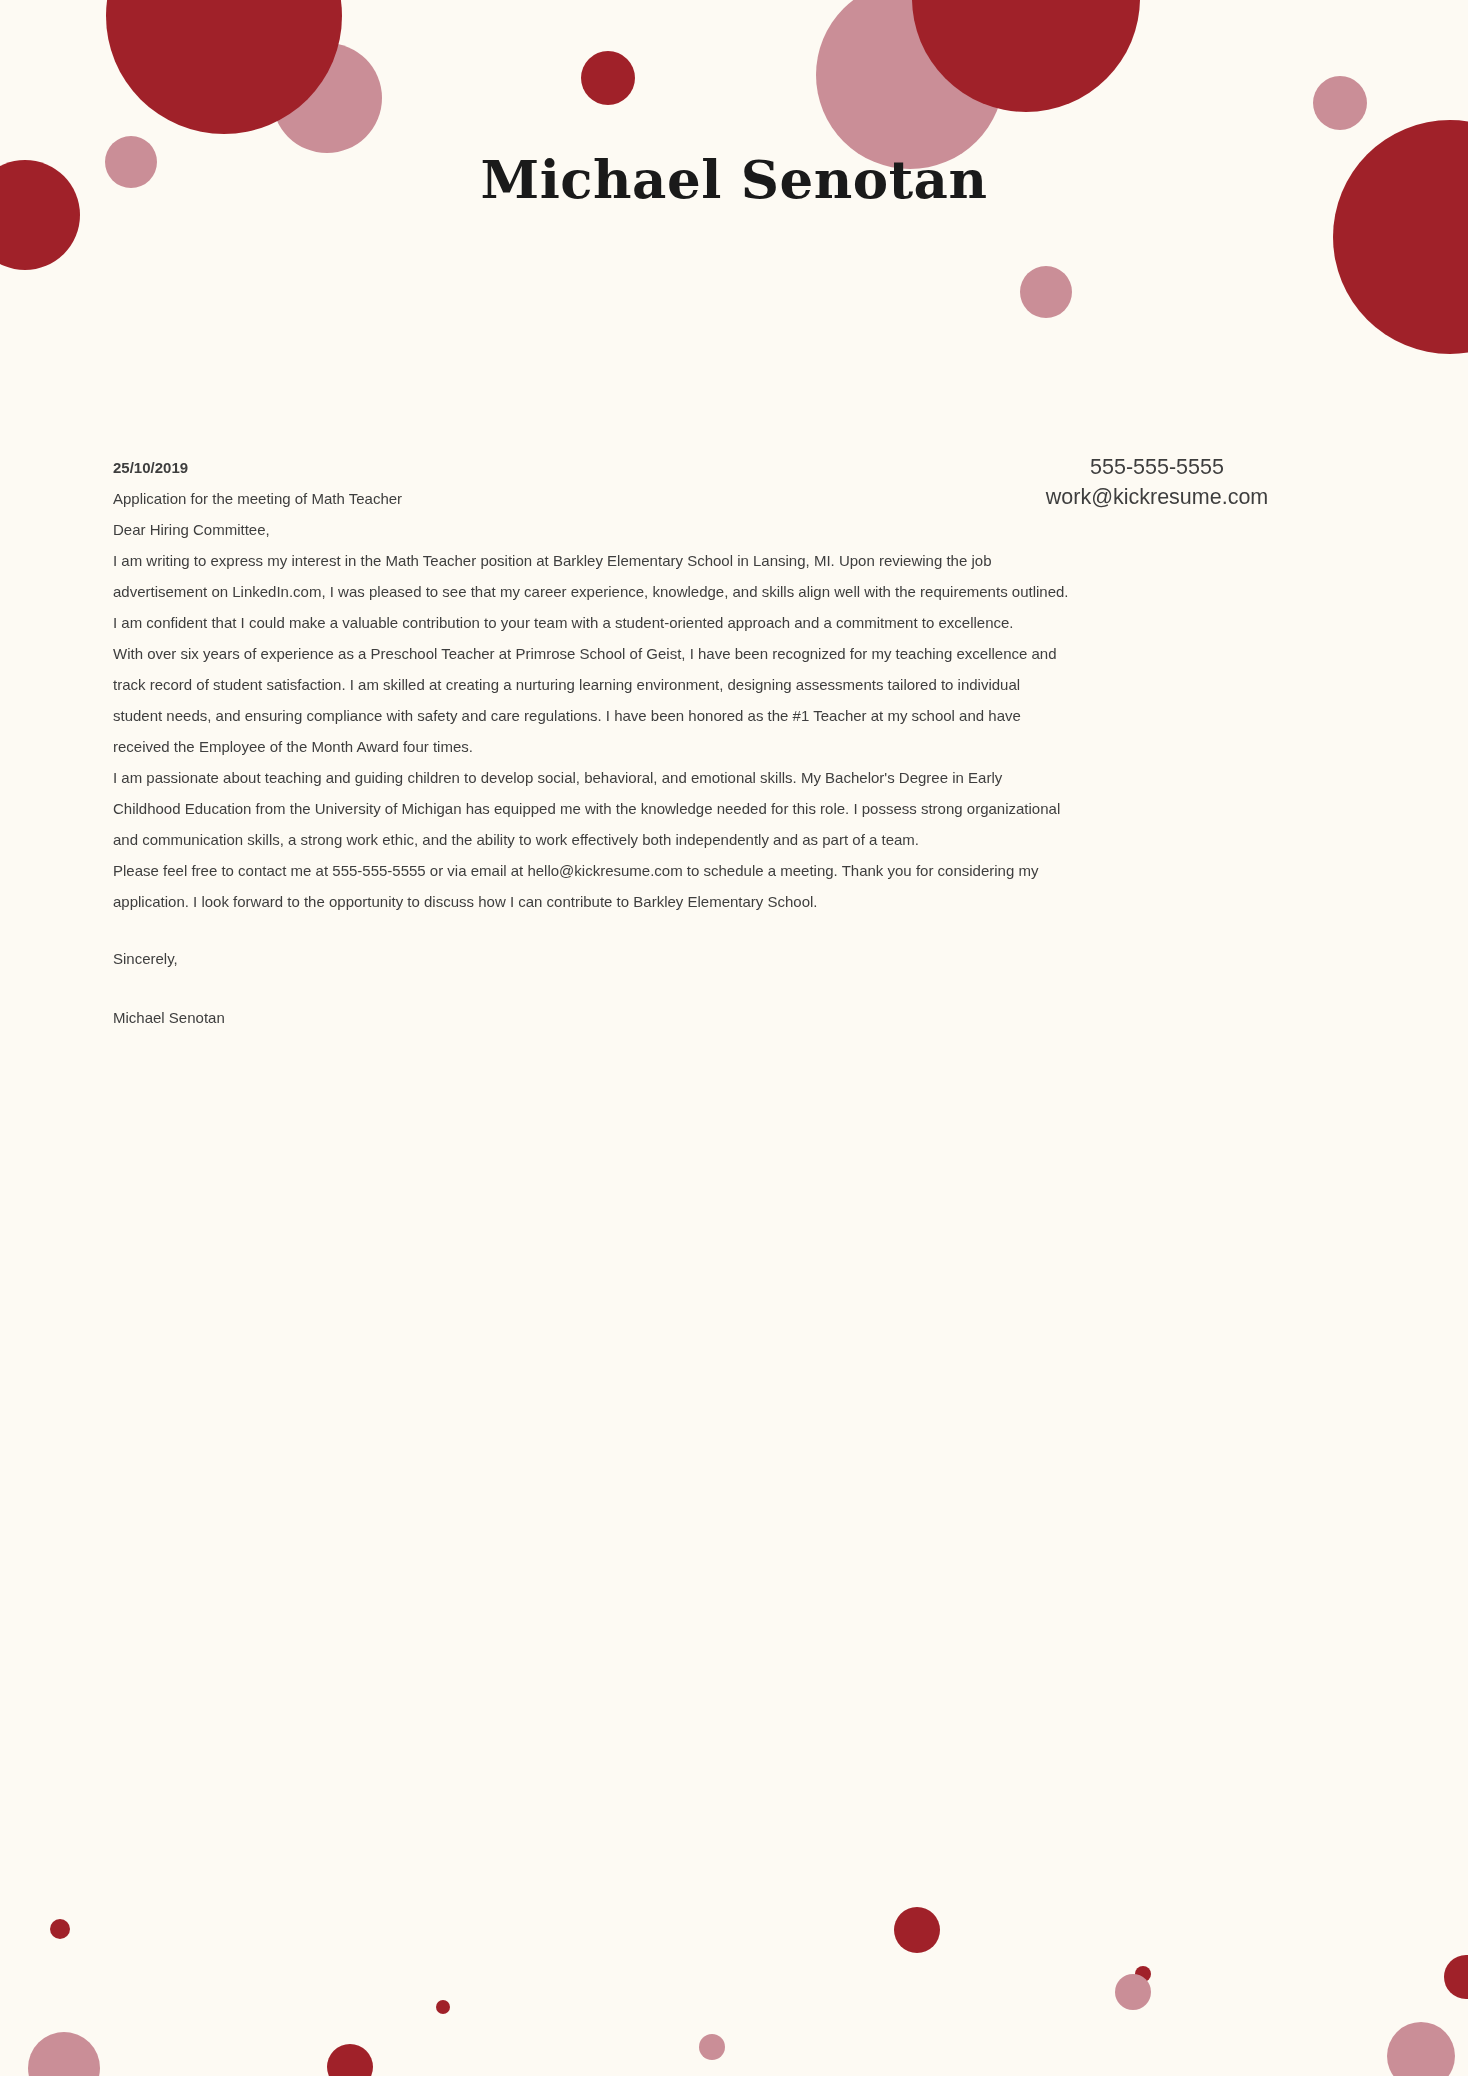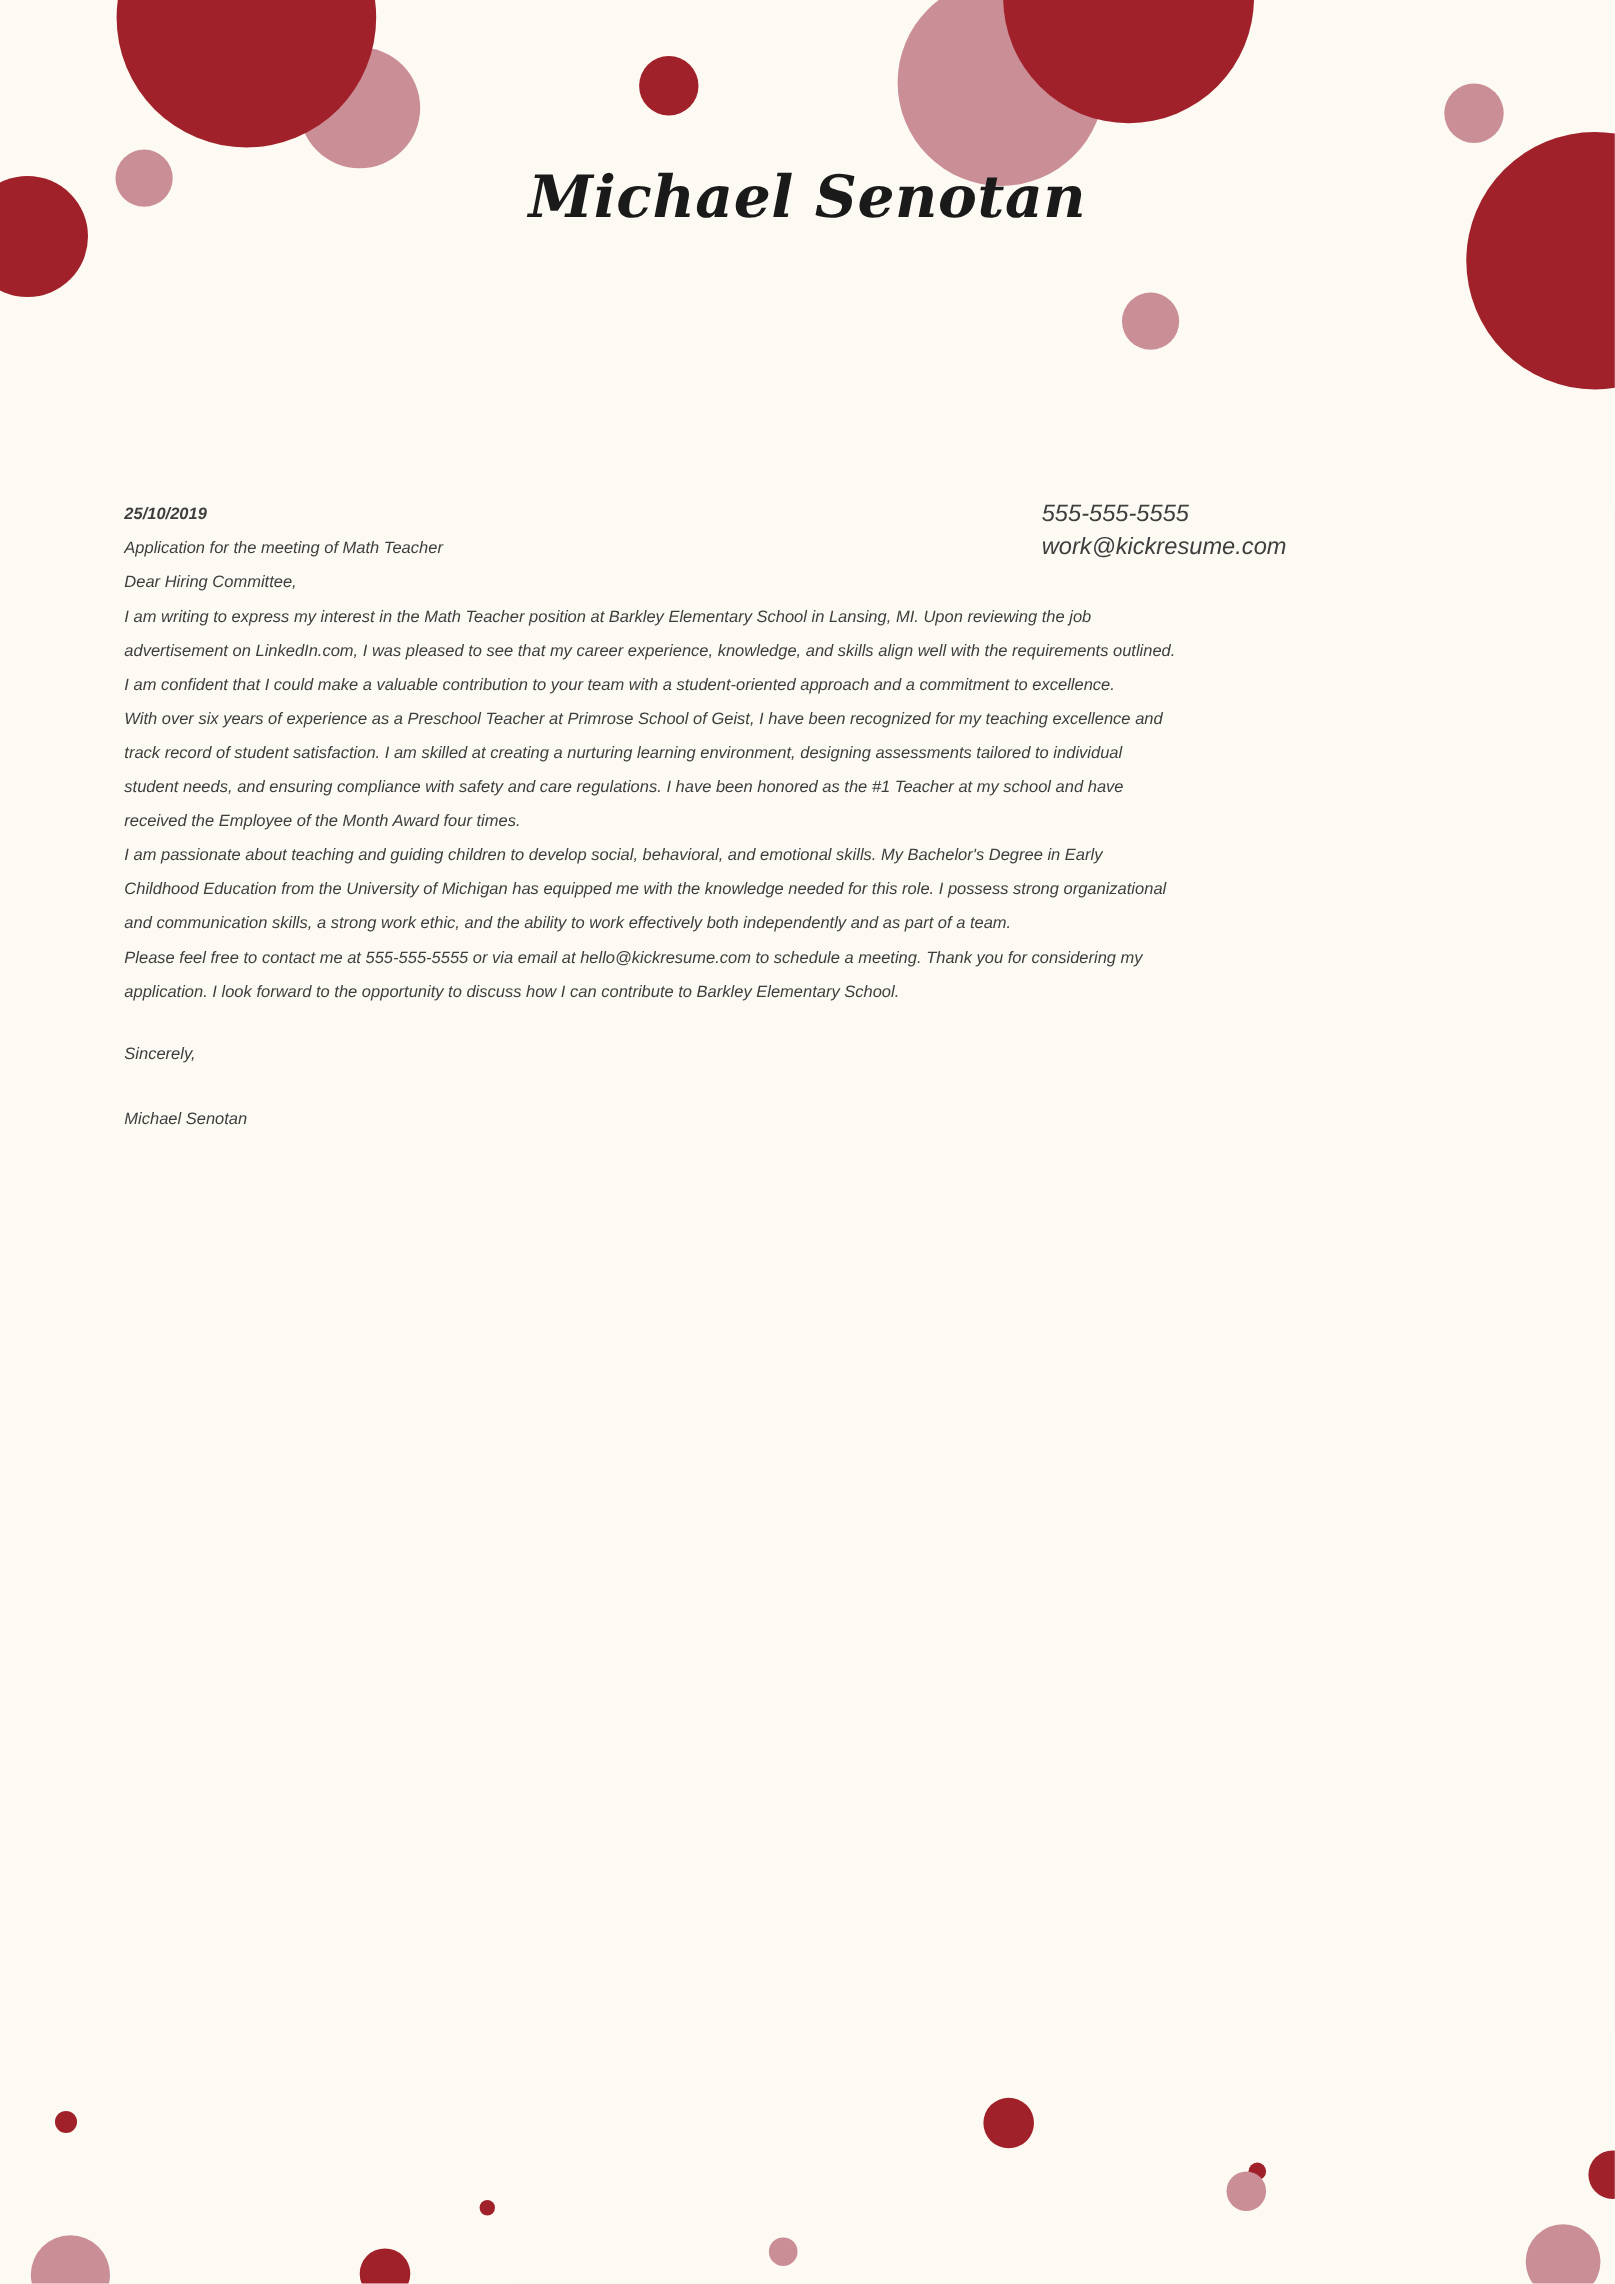--- a/index.html
+++ b/index.html
@@ -12,21 +12,20 @@
   }
   * { margin: 0; padding: 0; box-sizing: border-box; }
   html, body { width: 1468px; }
   body { font-family: "Liberation Sans", sans-serif; }
   .page {
     position: relative;
     width: 1468px;
     height: 2076px;
     background: var(--bg);
     overflow: hidden;
-    font-style: italic;
   }
   .circle {
     position: absolute;
     border-radius: 50%;
   }
   .circle.dark { background: var(--dark-red); }
   .circle.rose { background: var(--rose); }
 
   .name-title {
     position: absolute;
@@ -48,21 +47,21 @@
     width: 958px;
     font-size: 15px;
     line-height: 31px;
     color: var(--text);
   }
   .col-right {
     position: absolute;
     right: 101px;
     top: 452px;
     width: 420px;
-    text-align: left;
+    text-align: center;
     font-size: 21.5px;
     line-height: 30px;
     color: var(--text);
   }
   .date-line { font-weight: 700; }
   .salutation { }
   .col-left p { }
   .closing { margin-top: 26px; }
   .signature { margin-top: 28px; }
   .recipient-block { margin-top: 60px; line-height: 31px; }

